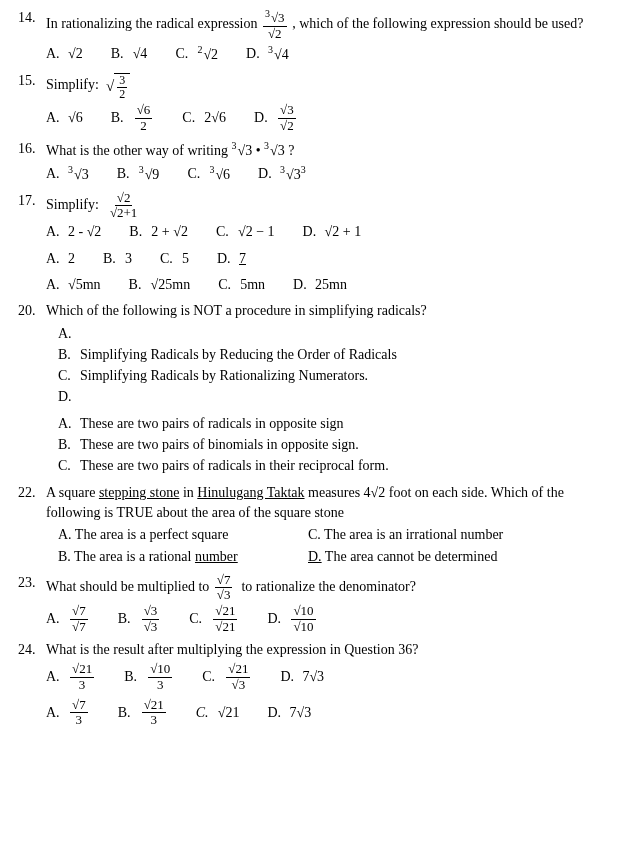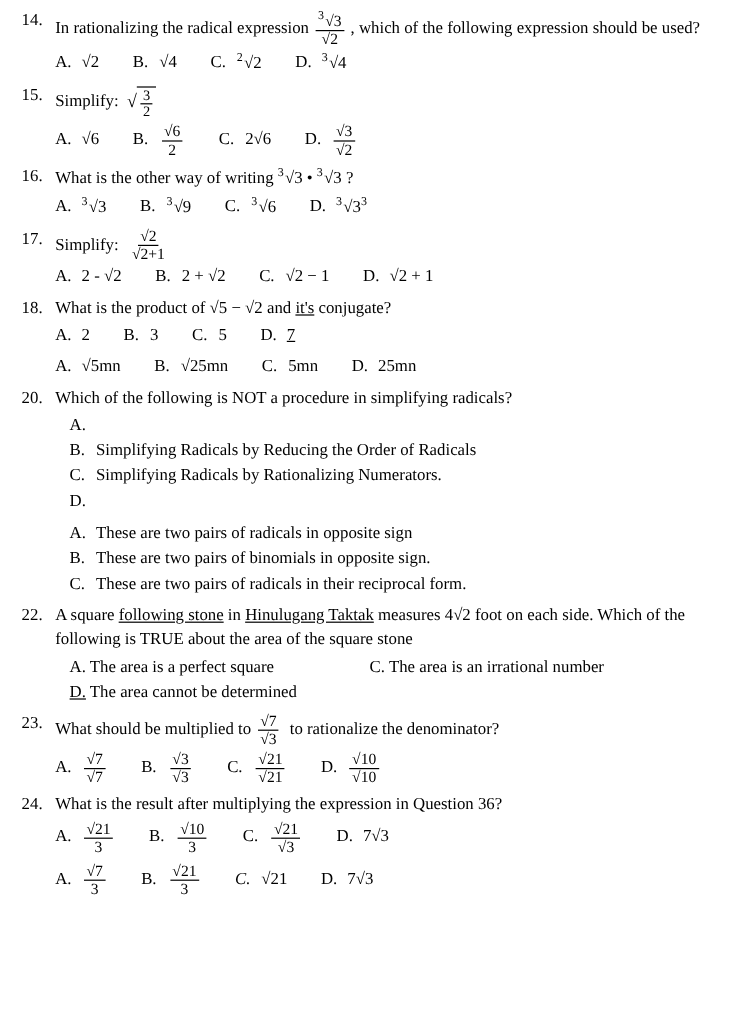--- a/index.html
+++ b/index.html
@@ -224,26 +224,20 @@
       <span>√2 − 1</span>
     </span>
     <span class="choice-item">
       <span class="choice-letter">D.</span>
       <span>√2 + 1</span>
     </span>
   </div>
 </div>
 
 <div class="question-block">
-  <div class="question-line">
-    <span class="q-num">18.</span>
-    <span class="q-text">
-      What is the product of √5 − √2 and <span class="underline">it's</span> conjugate?
-    </span>
-  </div>
   <div class="choices-inline">
     <span class="choice-item">
       <span class="choice-letter">A.</span>
       <span>2</span>
     </span>
     <span class="choice-item">
       <span class="choice-letter">B.</span>
       <span>3</span>
     </span>
     <span class="choice-item">
@@ -315,29 +309,30 @@
       <span class="cl">C.</span>
       <span>These are two pairs of radicals in their reciprocal form.</span>
     </div>
   </div>
 </div>
 
 <div class="question-block">
   <div class="question-line">
     <span class="q-num">22.</span>
     <span class="q-text">
-      A square <span class="underline">following stone</span> in <span class="underline">Hinulugang Taktak</span> measures 4√2 foot on each side. Which of the following is TRUE about the area of the square stone
+      A square <span class="underline">stepping stone</span> in <span class="underline">Hinulugang Taktak</span> measures 4√2 foot on each side. Which of the following is TRUE about the area of the square stone
     </span>
   </div>
   <div style="margin-left:40px; margin-bottom:2px;">
     <div style="display:flex; gap:0 20px; margin-bottom:1px;">
       <span style="min-width:230px;">A. The area is a perfect square</span>
       <span>C. The area is an irrational number</span>
     </div>
     <div style="display:flex; gap:0 20px;">
+      <span style="min-width:230px;">B. The area is a rational <span class="underline">number</span></span>
       <span><span class="underline">D.</span> The area cannot be determined</span>
     </div>
   </div>
 </div>
 
 <div class="question-block">
   <div class="question-line">
     <span class="q-num">23.</span>
     <span class="q-text">
       What should be multiplied to 

